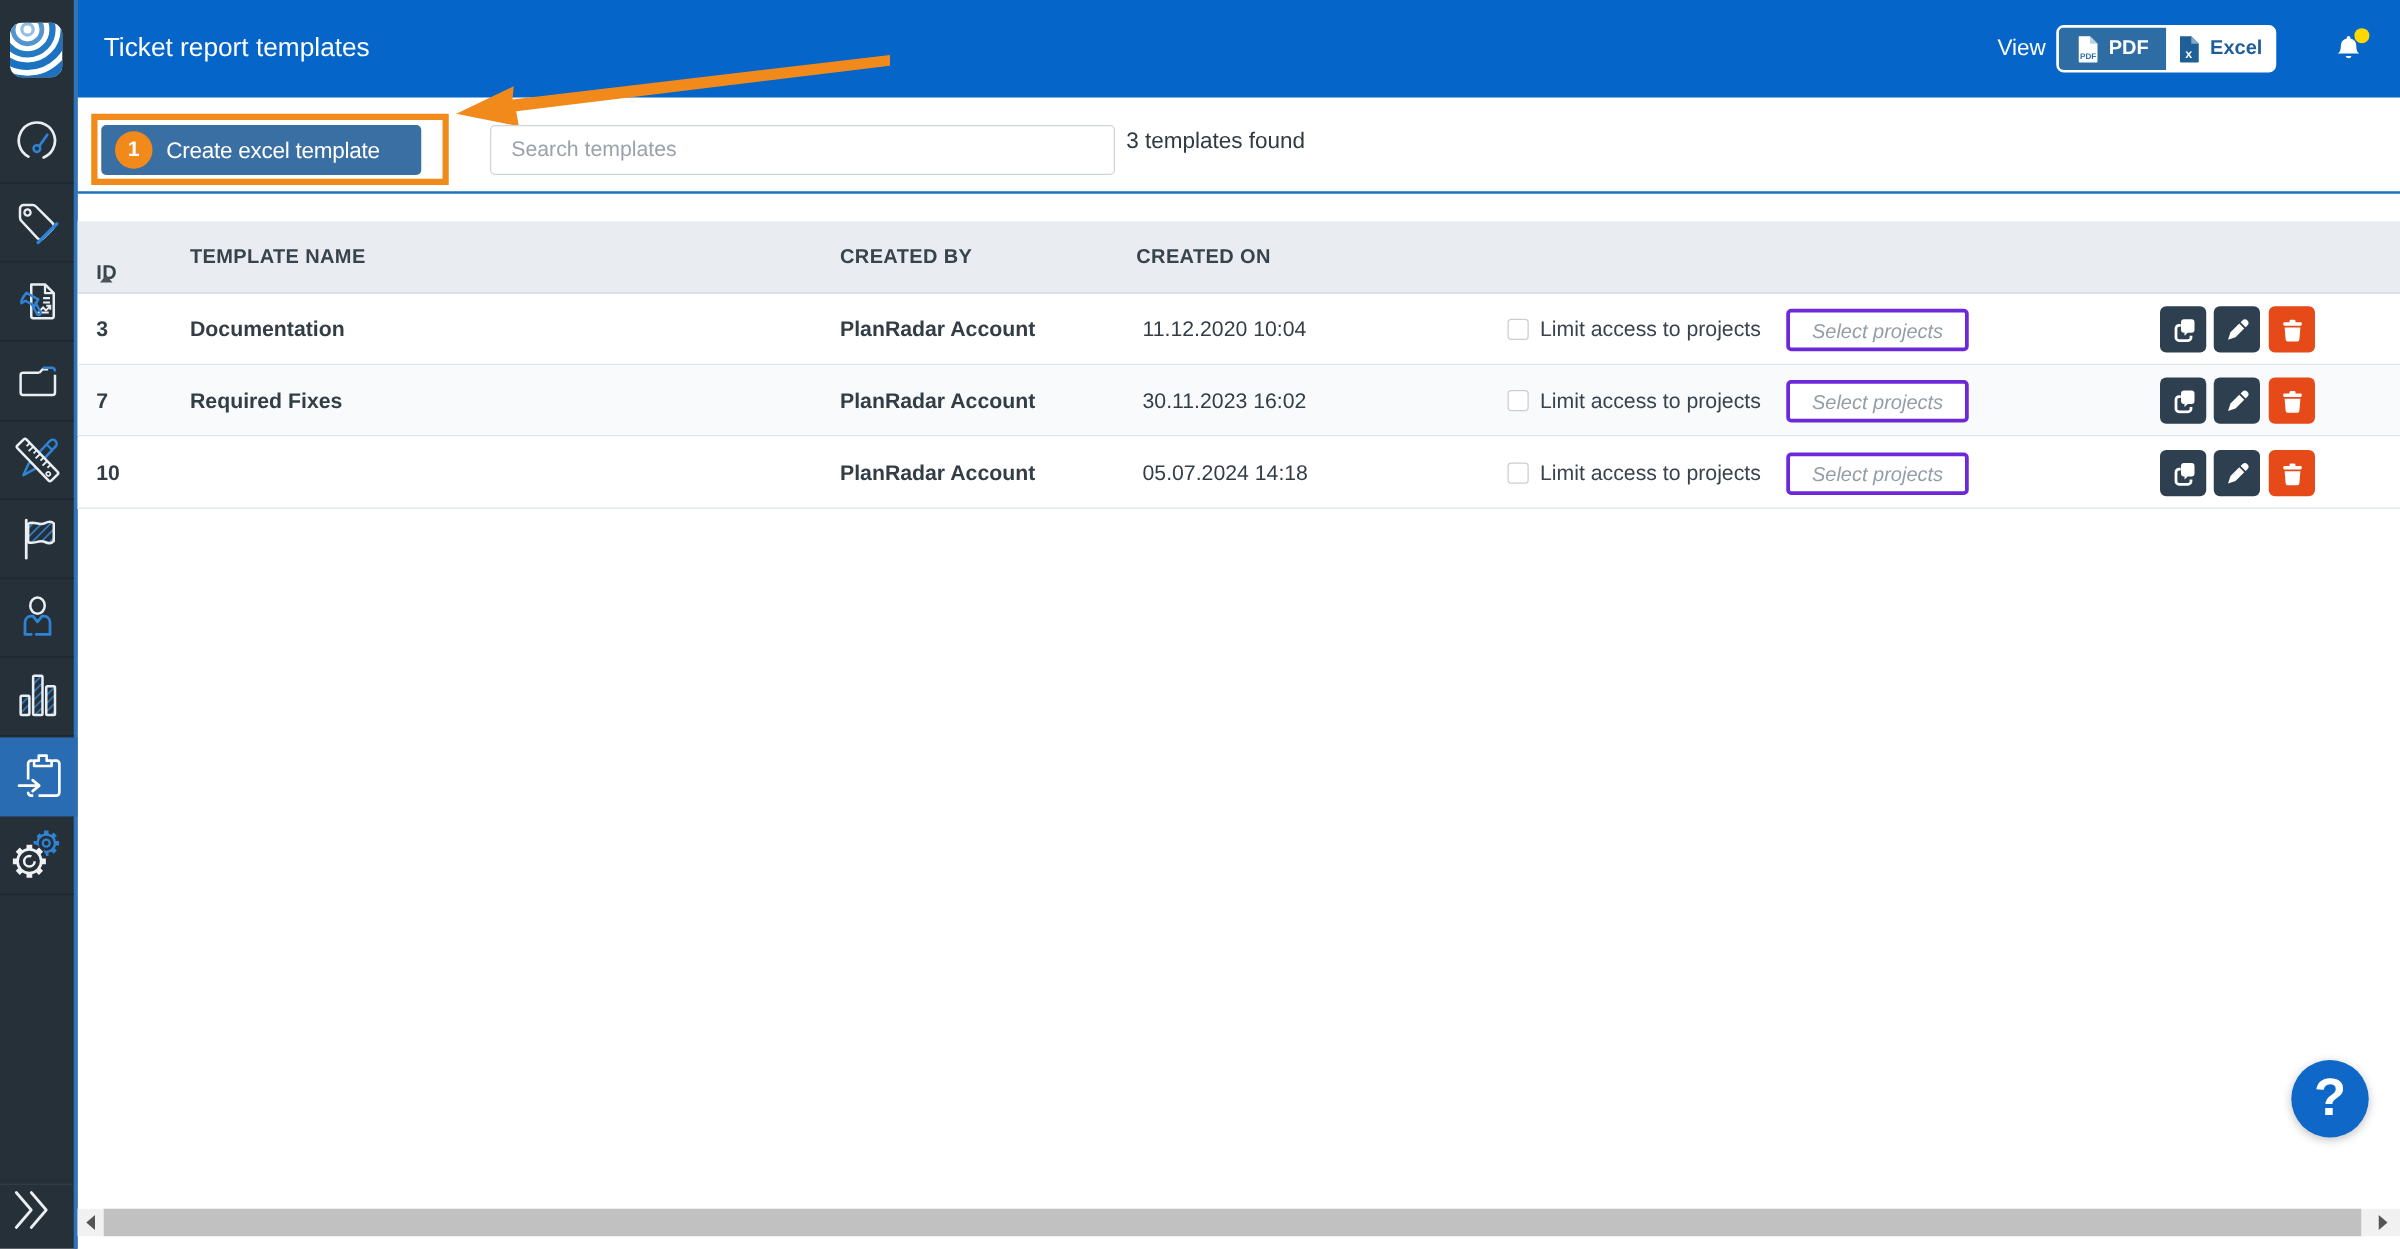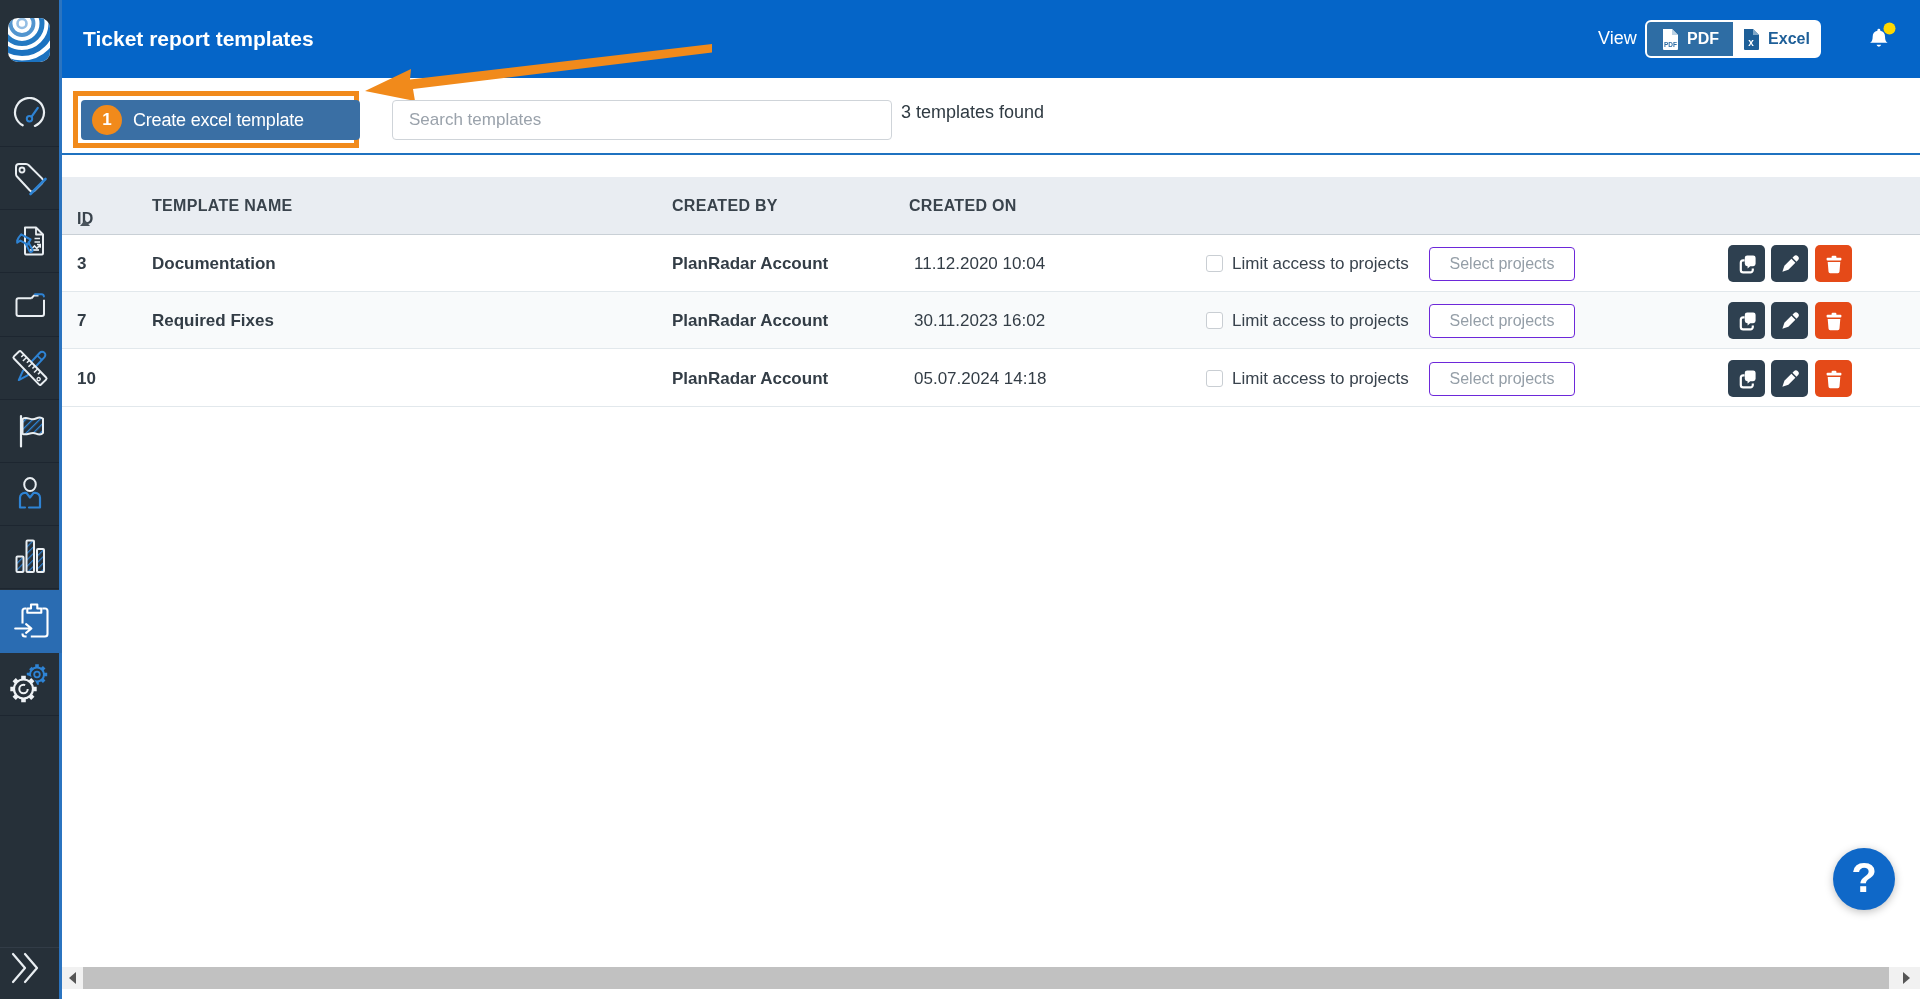--- a/index.html
+++ b/index.html
@@ -10,33 +10,33 @@
 
 #sidebar { position:absolute; left:0; top:0; width:62px; height:999px;
   background:#263039; border-right:3px solid #2b74c0; }
 .navitem { position:absolute; left:0; width:59px; height:63px;
   border-bottom:1px solid #1d2630; display:flex; align-items:center; justify-content:center; }
 .navitem.sel { background:#2a6cb2; width:62px; border-bottom:1px solid #2a6cb2; }
 
 
 #header { position:absolute; left:62px; top:0; width:1858px; height:78px; background:#0565c8; }
 #title { position:absolute; left:83px; top:0; height:68px; line-height:78px;
-  color:#fff; font-size:21px; font-weight:bold; }
+  color:#fff; font-size:21px; font-weight:normal; }
 #viewlbl { position:absolute; left:1598px; top:28px; color:#fff; font-size:18px; }
 #toggle { position:absolute; left:1645px; top:20px; width:176px; height:38px;
   border:2px solid #fff; border-radius:6px; display:flex; overflow:hidden; background:#fff; }
 #btn-pdf { width:87px; height:100%; background:#2e6da4; color:#fff; font-weight:bold;
   font-size:16px; display:flex; align-items:center; justify-content:center; gap:7px; }
 #btn-xls { width:87px; height:100%; background:#fff; color:#1e5f98; font-weight:bold;
   font-size:16px; display:flex; align-items:center; justify-content:center; gap:7px; }
 
 
 #obox { position:absolute; left:73px; top:91px; width:286px; height:57px;
   border:5px solid #f18a1b; background:#fff; }
-#createbtn { position:absolute; left:81px; top:100px; width:279px; height:40px;
+#createbtn { position:absolute; left:81px; top:100px; width:256px; height:40px;
   background:#3a6fa4; border-radius:4px; color:#fff; font-size:18px; letter-spacing:-0.2px;
   line-height:40px; padding-left:52px; }
 #onecirc { position:absolute; left:92px; top:105px; width:30px; height:30px;
   border-radius:50%; background:#f18a1b; color:#fff; font-size:17px; font-weight:bold;
   text-align:center; line-height:30px; }
 #search { position:absolute; left:392px; top:100px; width:500px; height:40px;
   border:1px solid #cfd4d9; border-radius:4px; color:#9aa2ab; font-size:17px;
   line-height:38px; padding-left:16px; background:#fff; }
 #count { position:absolute; left:901px; top:102px; font-size:18px; color:#2f3a42; }
 #divider { position:absolute; left:62px; top:153px; width:1858px; height:2px; background:#1f72c0; }
@@ -46,22 +46,22 @@
   background:#e9edf2; border-bottom:1px solid #c9d0d6; }
 .hlbl { position:absolute; font-size:16px; font-weight:bold; color:#39434c; letter-spacing:.3px; }
 .row { position:absolute; left:62px; width:1858px; height:57px; border-bottom:1px solid #e2e8ec; }
 .row .cell { position:absolute; top:0; height:57px; line-height:57px; font-size:17px; color:#333d46; }
 .b { font-weight:bold; }
 .cbx { position:absolute; top:20px; left:1144px; width:17px; height:17px;
   border:1px solid #c9ced3; border-radius:3px; background:#fff; }
 .limlbl { position:absolute; left:1170px; top:0; height:40px; line-height:57px;
   font-size:17px; color:#39434d; }
 .selbtn { position:absolute; left:1367px; top:12px; width:146px; height:34px;
-  border:1px solid #6d28d9; border-radius:4px; background:#fff; color:#949ea7;
-  font-size:16px; text-align:center; line-height:32px; }
+  border:3px solid #6d28d9; border-radius:4px; background:#fff; color:#949ea7;
+  font-size:16px; text-align:center; line-height:32px;font-style:italic; }
 .ibtn { position:absolute; top:10px; width:37px; height:37px; border-radius:5px;
   display:flex; align-items:center; justify-content:center; }
 .ibtn.copy { left:1666px; background:#2e4050; }
 .ibtn.edit { left:1709px; background:#2e4050; }
 .ibtn.del  { left:1753px; background:#e54a18; }
 
 
 #help { position:absolute; left:1833px; top:848px; width:62px; height:62px; border-radius:50%;
   background:#0f68c8; color:#fff; font-size:42px; font-weight:bold; text-align:center;
   line-height:60px; box-shadow:0 2px 8px rgba(0,0,0,.25); }

